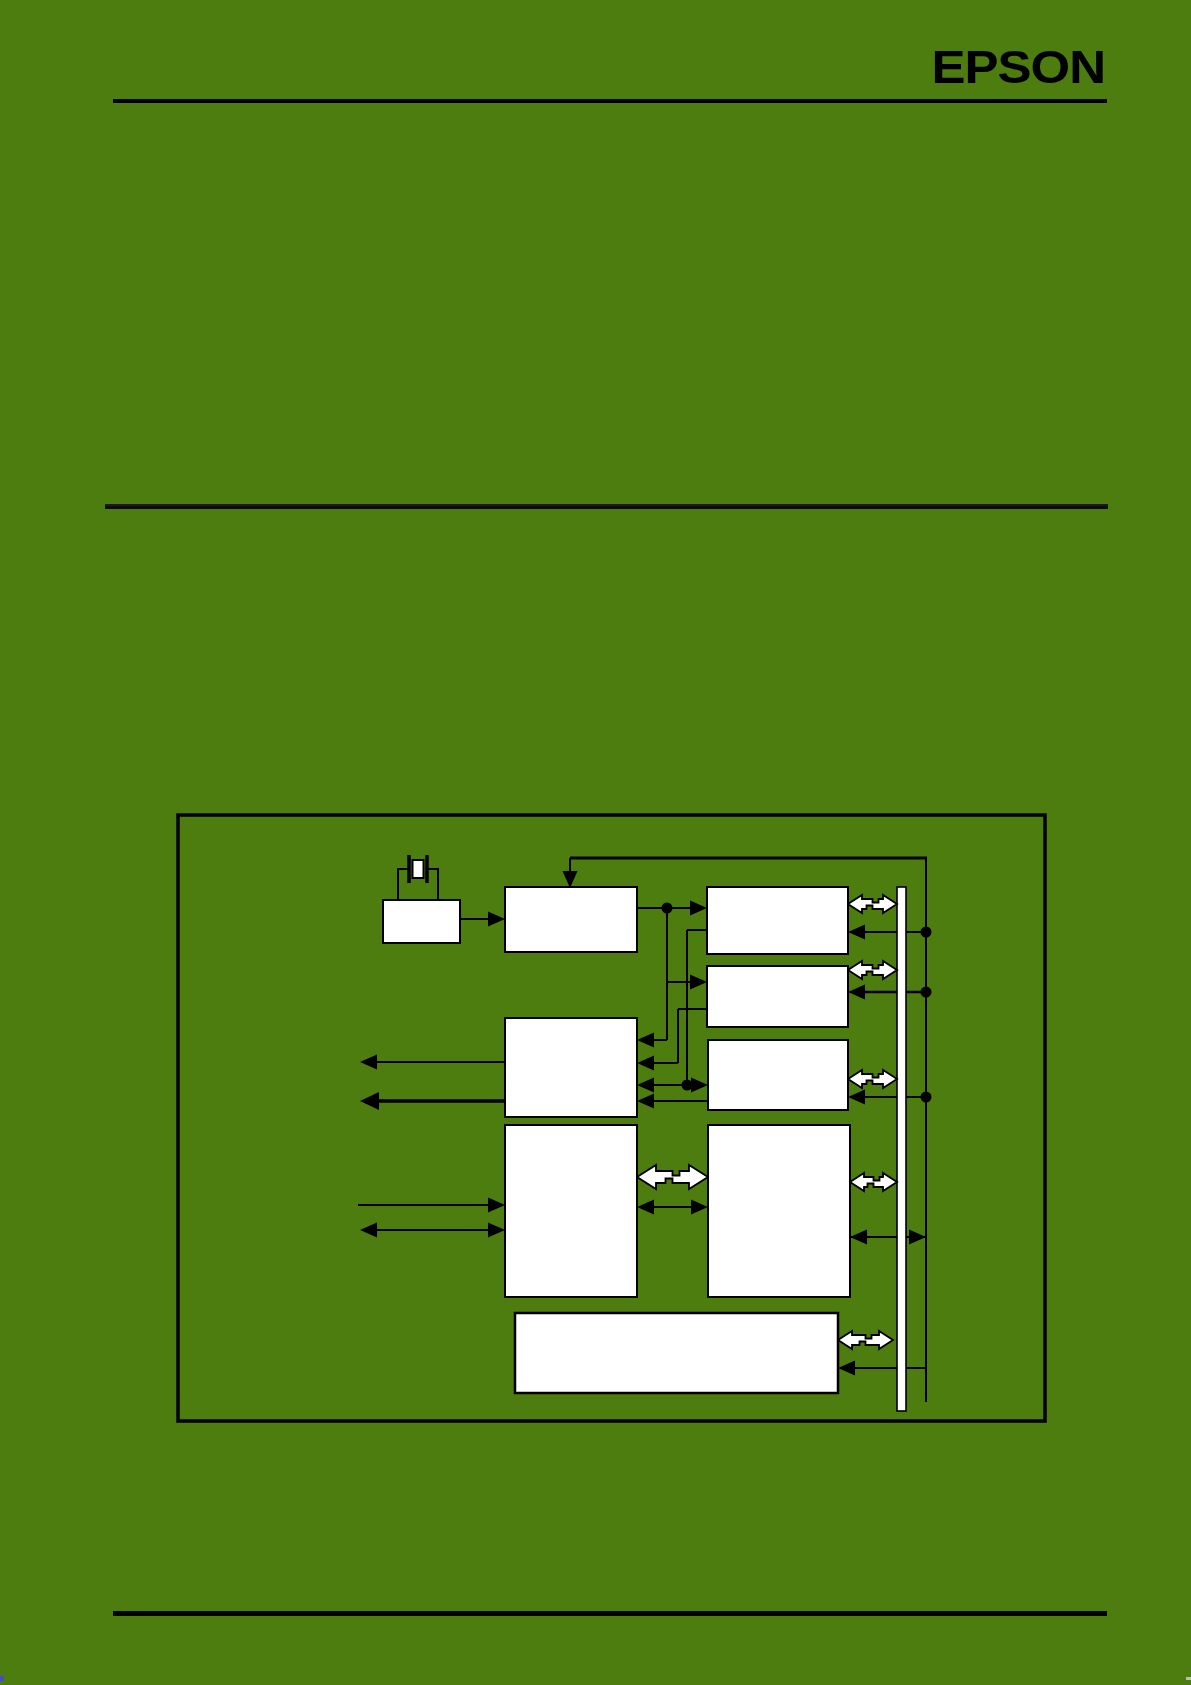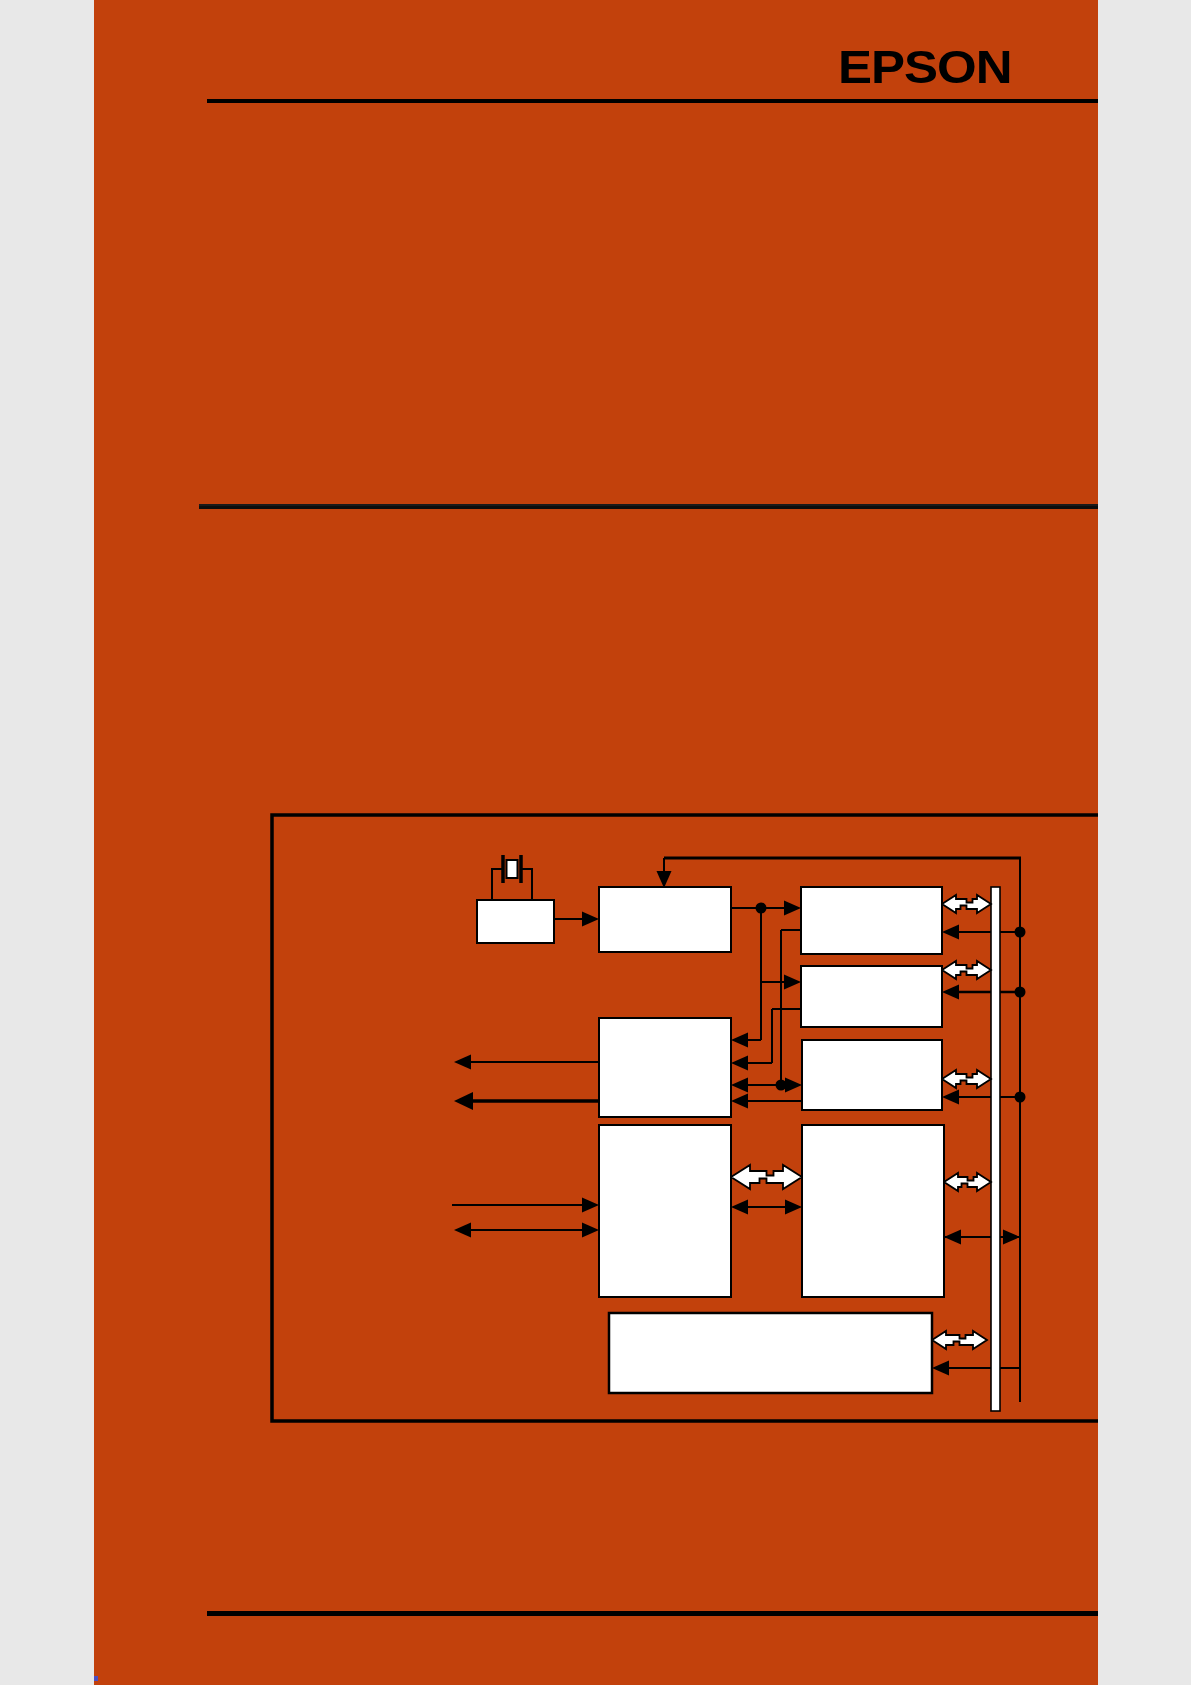--- a/index.html
+++ b/index.html
@@ -1,19 +1,19 @@
 <!DOCTYPE html>
 <html><head>
 <meta charset="utf-8">
 <style>
   html,body{margin:0;padding:0;background:#e8e8e8;}
   .page{
     position:relative;
-    width:1004px;height:1685px;
-    background:#c2410c;
+    width:1191px;height:1685px;
+    background:#4d7c0f;
     overflow:hidden;
     font-family:"Liberation Sans", sans-serif;
     margin:0 auto;
   }
   .logo{
     position:absolute;
     top:40px;right:86px;
     font-weight:700;
     font-size:51px;
     letter-spacing:-1px;

